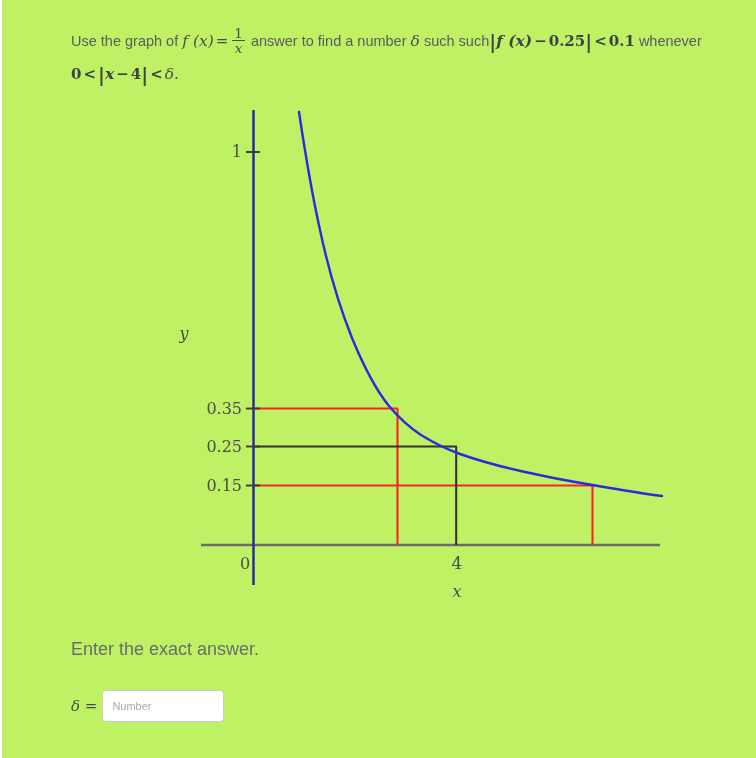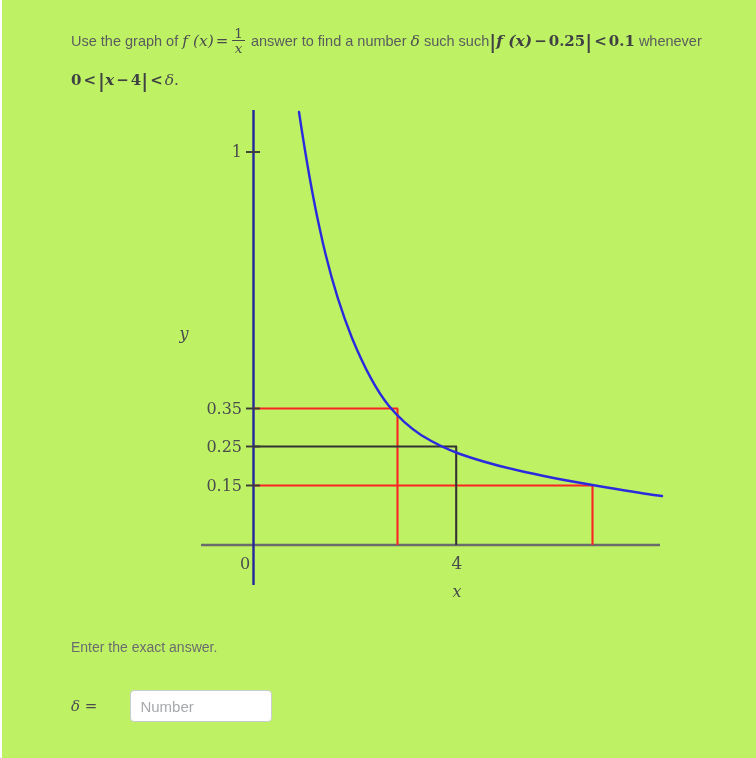--- a/index.html
+++ b/index.html
@@ -88,69 +88,68 @@
     color: #3f4143;
     padding: 0 2px;
   }
   .bold-bar {
     font-family: "DejaVu Serif", serif;
     font-weight: bold;
     font-size: 19px;
     vertical-align: -2px;
     color: #3f4143;
   }
-  .line2 { display: block; margin-top: 12px; }
+  .line2 { display: block; margin-top: 6px; }
 
   
   #graph {
     position: absolute;
     left: 0;
     top: 90px;
     width: 756px;
     height: 520px;
   }
   #graph svg { display: block; }
 
   
   .footer-note {
     position: absolute;
     left: 69px;
     top: 639px;
-    font-size: 14px;
+    font-size: 18px;
     color: #6a6c6e;
     text-align: center;
   }
   .answer-row {
     position: absolute;
     left: 69px;
     top: 690px;
     display: flex;
     align-items: center;
   }
   .delta-eq {
     font-family: "DejaVu Serif", serif;
     font-size: 15px;
     color: #4a4c4e;
     margin-right: 5px;
     white-space: nowrap;
   }
   .delta-eq .d-sym { font-style: italic; }
   .num-input {
-    width: 142px;
+    width: 122px;
     height: 32px;
     box-sizing: border-box;
     border: 1px solid #c9ccce;
     border-radius: 4px;
     background: #ffffff;
     padding: 0 9px;
     font-family: "Liberation Sans", sans-serif;
-    font-size: 15px;
+    font-size: 11px;
     color: #3a3c3e;
     outline: none;
-    margin-left: 28px;
   }
   .num-input::placeholder { color: #a7a9ac; }
 </style>
 </head>
 <body>
 
 <div id="page">
 
   <div class="problem">
     <span>Use the graph of</span>

